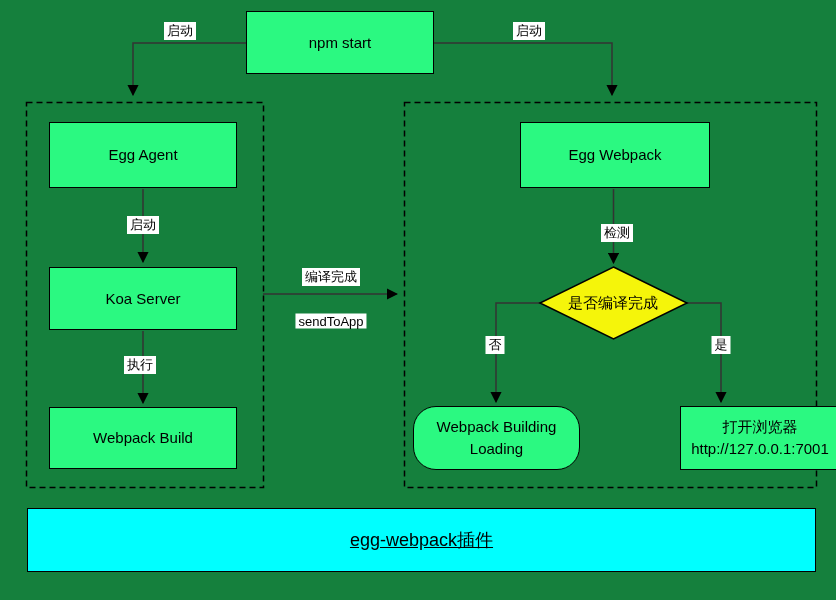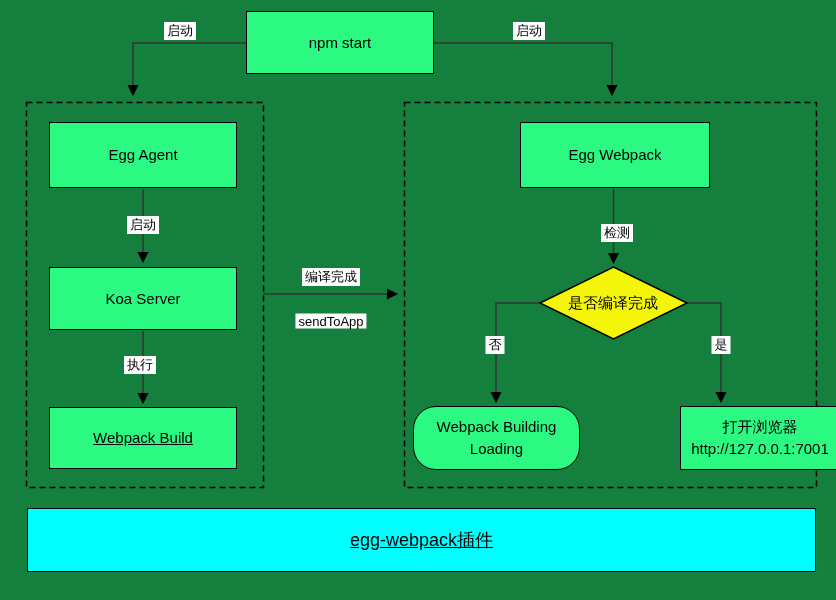--- a/index.html
+++ b/index.html
@@ -91,21 +91,21 @@
   </div>
 
   <div class="node" style="left:49px; top:122px; width:188px; height:66px;text-align:right;">
     <span>Egg Agent</span>
   </div>
 
   <div class="node" style="left:49px; top:267px; width:188px; height:63px;">
     <span>Koa Server</span>
   </div>
 
-  <div class="node" style="left:49px; top:407px; width:188px; height:62px;text-decoration:underline;">
+  <div class="node" style="left:49px; top:407px; width:188px; height:62px;">
     <span>Webpack Build</span>
   </div>
 
   <div class="node" style="left:520px; top:122px; width:190px; height:66px;">
     <span>Egg Webpack</span>
   </div>
 
   <div class="node" style="left:413px; top:406px; width:167px; height:64px;border-radius:23px;">
     <span>
       <span class="multi">Webpack Building</span>

